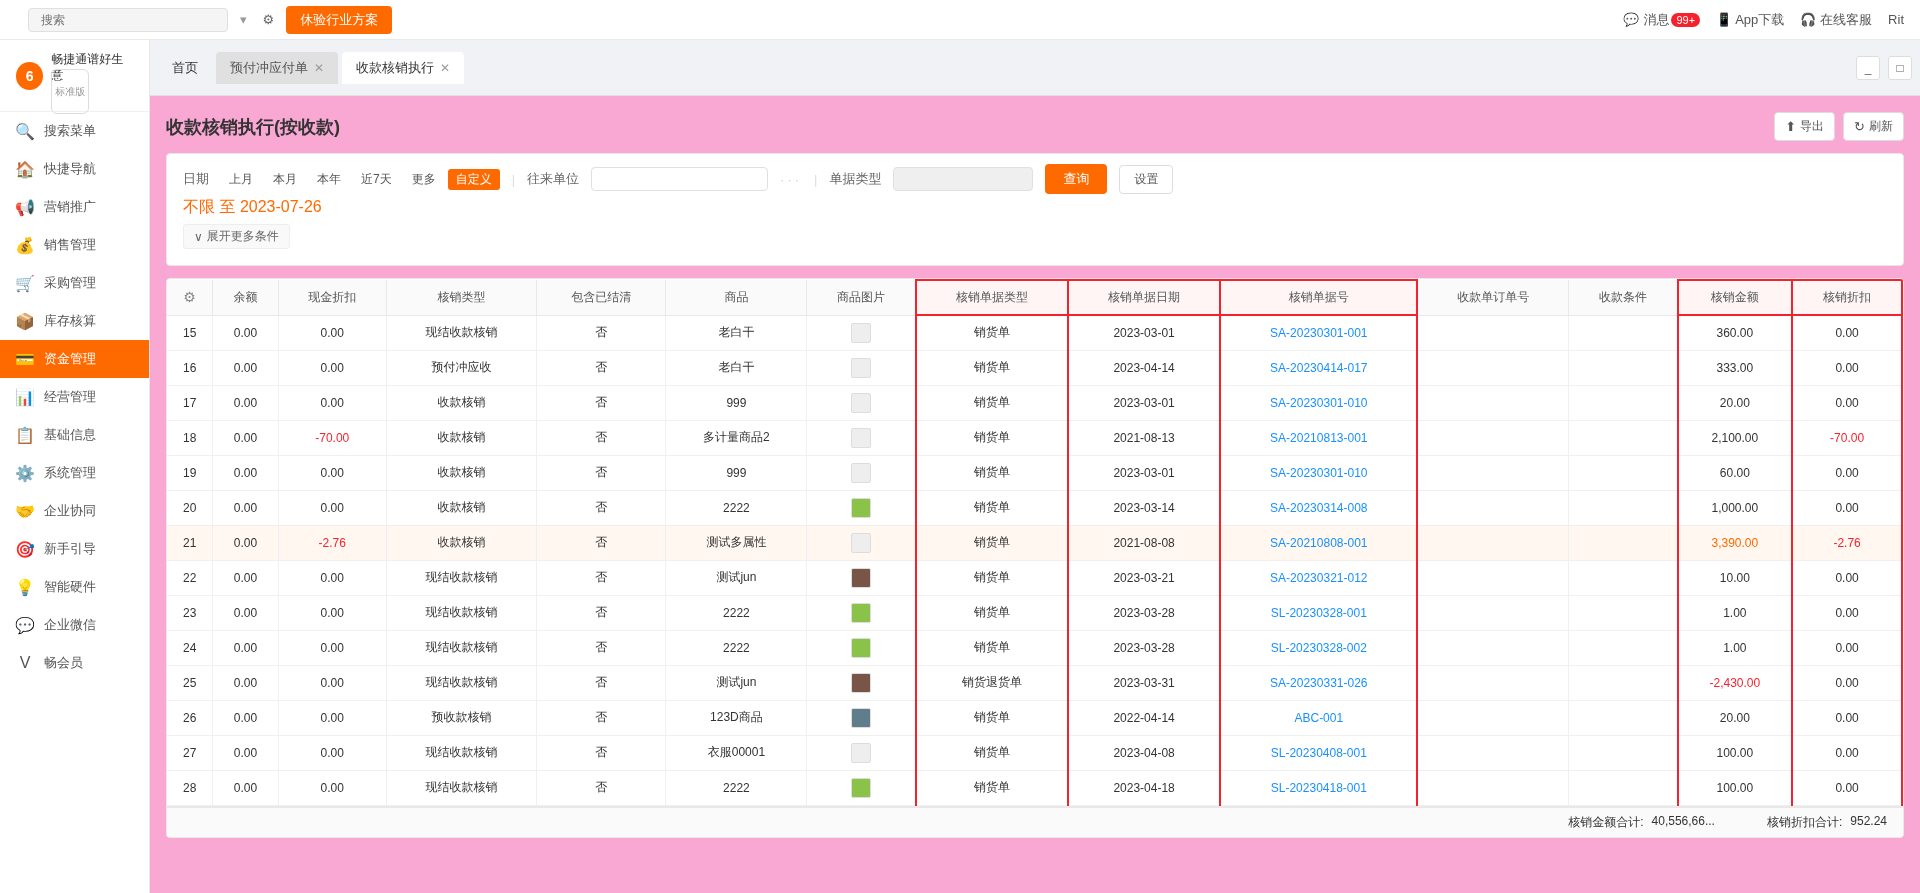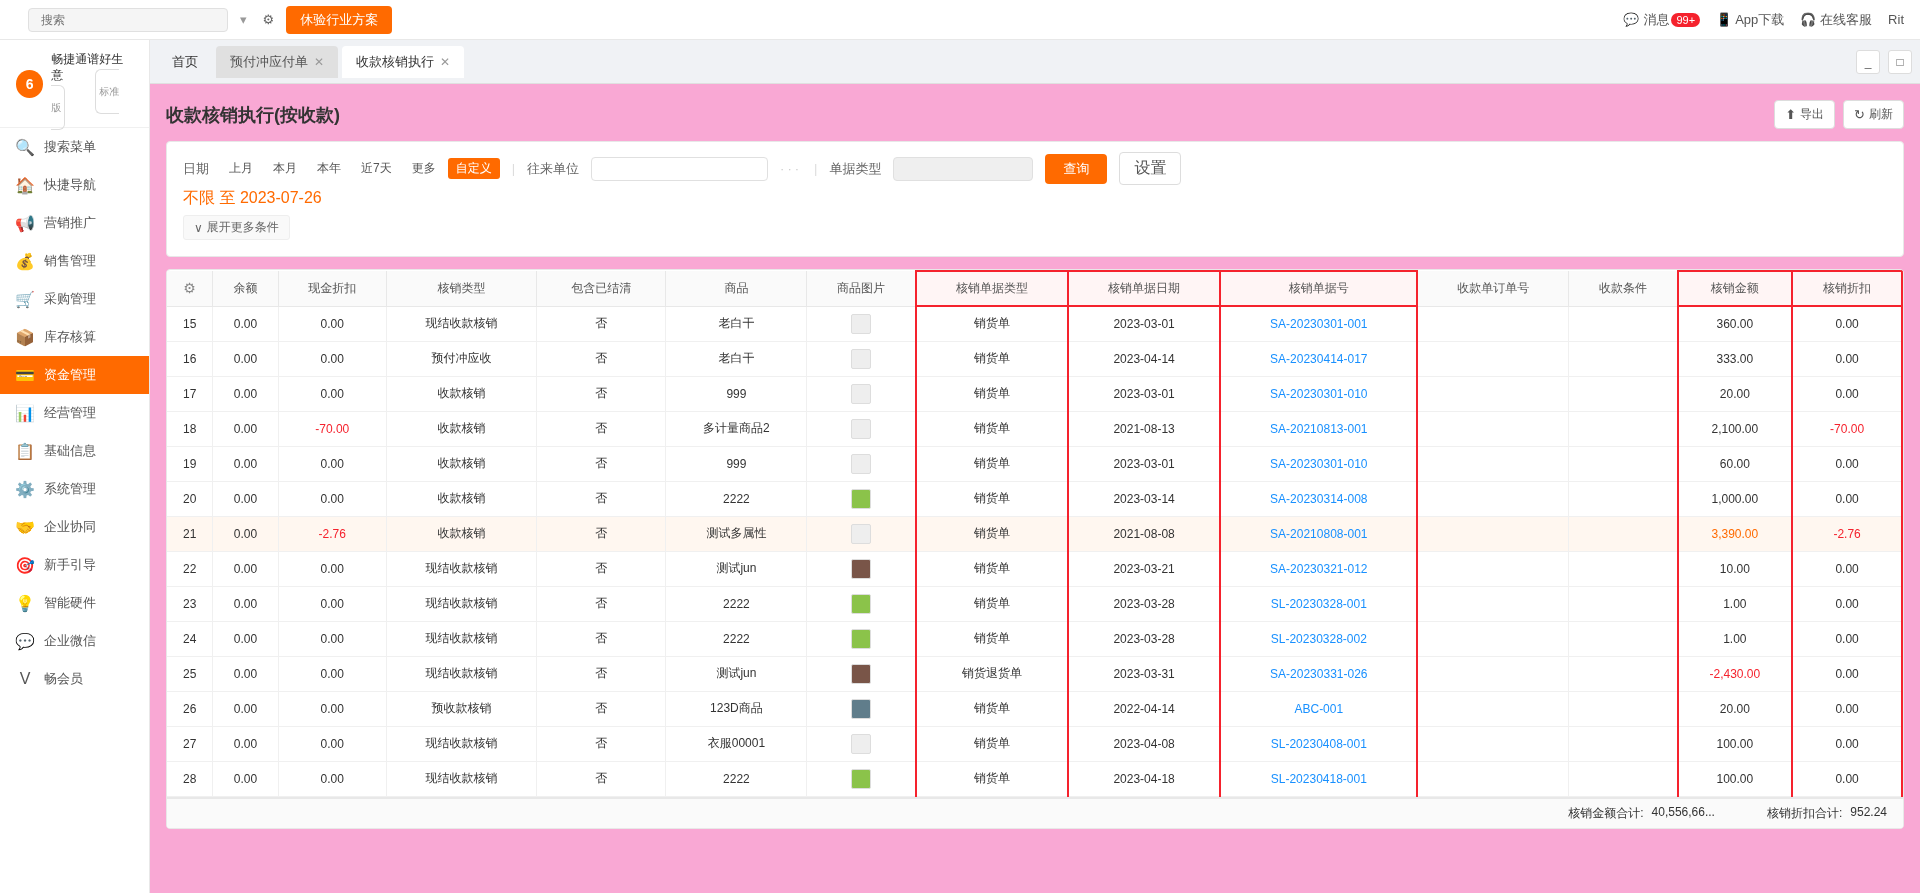--- a/index.html
+++ b/index.html
@@ -37,40 +37,40 @@
     }
     .sidebar-logo {
       padding: 12px 16px;
       display: flex;
       align-items: center;
       gap: 8px;
       border-bottom: 1px solid #f0f0f0;
     }
     .sidebar-logo-icon { width: 28px; height: 28px; background: #ff6a00; border-radius: 50%; display: flex; align-items: center; justify-content: center; color: #fff; font-size: 14px; font-weight: bold; }
     .sidebar-logo-text { font-size: 12px; color: #333; line-height: 1.3; }
-    .sidebar-logo-tag { font-size: 10px; color: #999; border: 1px solid #ddd; border-radius: 6px; padding: 16px 3px; margin-left: 44px; }
+    .sidebar-logo-tag { font-size: 10px; color: #999; border: 1px solid #ddd; border-radius: 6px; padding: 16px 3px; }
     .sidebar-item {
       display: flex;
       align-items: center;
       gap: 10px;
       padding: 10px 16px;
       cursor: pointer;
       color: #555;
       font-size: 13px;
       transition: background 0.2s;
     }
     .sidebar-item.active { background: #ff6a00; color: #fff; }
     .sidebar-item-icon { width: 18px; height: 18px; display: flex; align-items: center; justify-content: center; font-size: 16px; }
 
     
     .content-area { flex: 1; display: flex; flex-direction: column; overflow: hidden; }
 
     
     .tab-bar {
-      height: 44px;
+      height: 56px;
       background: #f0f2f5;
       display: flex;
       align-items: center;
       border-bottom: 1px solid #e0e0e0;
       padding: 0 8px;
       gap: 4px;
     }
     .tab-item {
       height: 32px;
       display: flex;
@@ -116,21 +116,21 @@
     .filter-label { color: #666; font-size: 13px; white-space: nowrap; }
     .filter-btn-group { display: flex; gap: 4px; }
     .filter-btn { padding: 2px 8px; border: none; background: transparent; cursor: pointer; font-size: 12px; color: #555; }
     .filter-btn.custom { background: #ff6a00; color: #fff; border-radius: 3px; padding: 2px 8px; }
     .filter-date-hint { font-size: 16px; color: #ff6a00; margin-top: 2px; }
     .filter-separator { color: #ddd; }
     .filter-input { border: 1px solid #e0e0e0; border-radius: 4px; padding: 4px 10px; font-size: 12px; color: #333; min-width: 160px; }
     .filter-dots { color: #ccc; letter-spacing: 3px; }
     .filter-select { border: 1px solid #e0e0e0; border-radius: 4px; padding: 4px 24px 4px 10px; font-size: 12px; color: #333; min-width: 140px; appearance: none; cursor: pointer; }
     .query-btn { background: #ff6a00; color: #fff; border: none; border-radius: 4px; padding: 6px 18px; font-size: 13px; cursor: pointer; }
-    .setting-btn { background: #fff; color: #555; border: 1px solid #ddd; border-radius: 4px; padding: 5px 14px; font-size: 16px; cursor: pointer; }
+    .setting-btn { background: #fff; color: #555; border: 1px solid #ddd; border-radius: 4px; padding: 5px 14px; font-size: 12px; cursor: pointer; }
     .expand-btn { display: flex; align-items: center; gap: 4px; color: #666; font-size: 12px; cursor: pointer; background: #f9f9f9; border: 1px solid #eee; border-radius: 3px; padding: 3px 10px; margin: 6px 0; }
 
     
     .table-wrap {
       background: #fff;
       border: 1px solid #e8e8e8;
       border-radius: 4px;
       overflow: auto;
     }
     table { width: 100%; border-collapse: collapse; font-size: 12px; }

